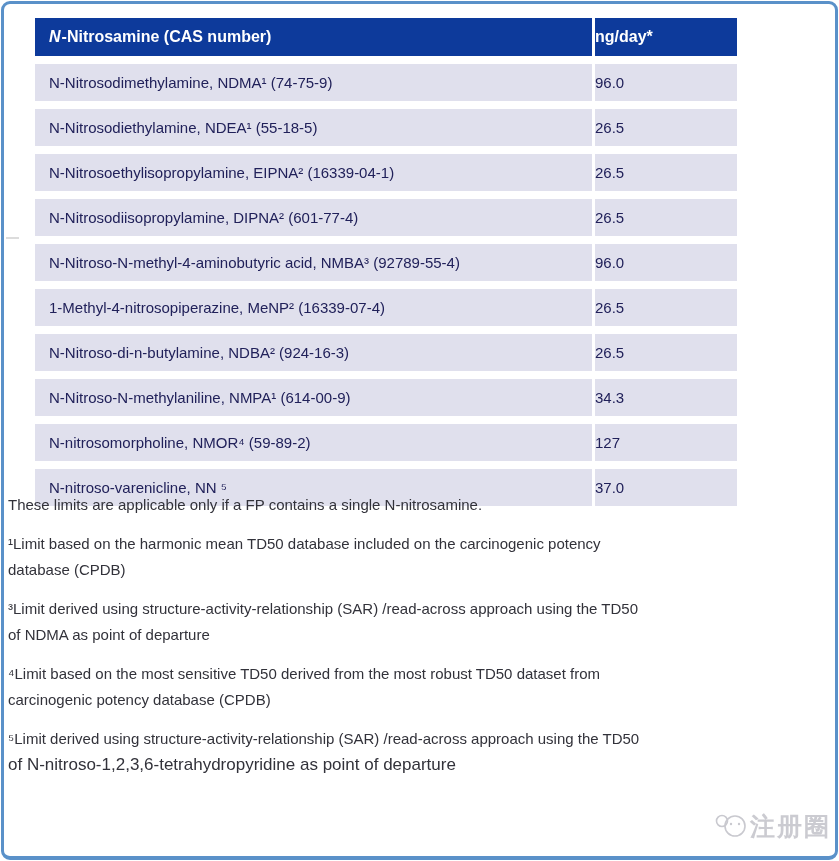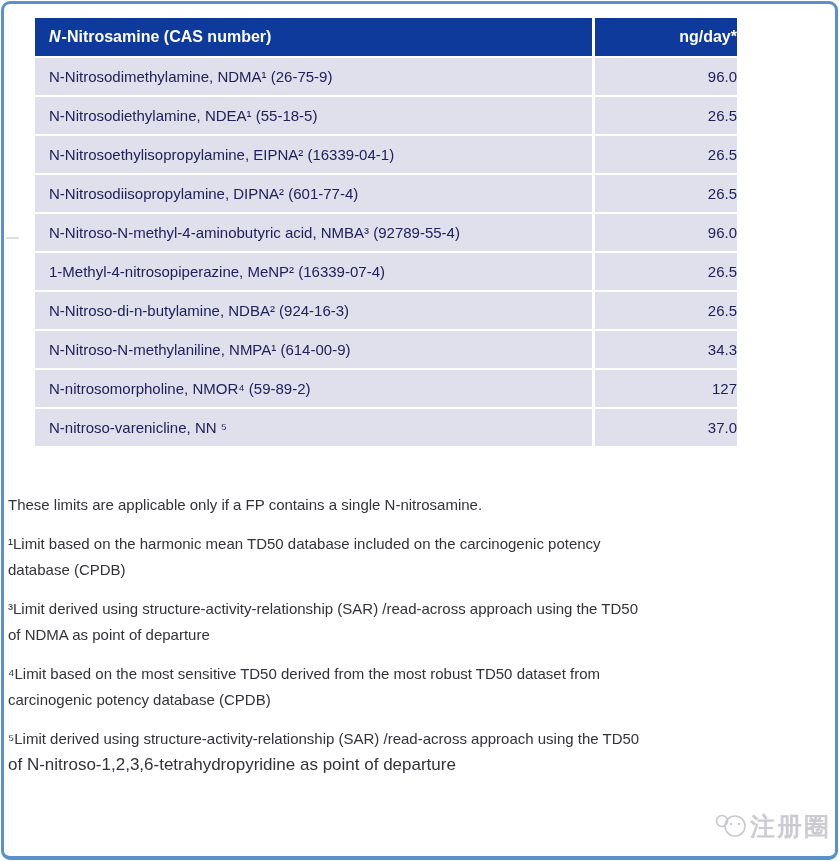--- a/index.html
+++ b/index.html
@@ -7,27 +7,27 @@
     position:relative; width:839px; height:861px; background:#ffffff;
     font-family:"Liberation Sans","DejaVu Sans",sans-serif; overflow:hidden;
   }
   .frame {
     position:absolute; left:1px; top:1px; right:1px; bottom:1px;
     border:3px solid var(--frame,#5a91c9); border-bottom-width:4px;
     border-radius:9px; pointer-events:none;
   }
   
   .tbl { position:absolute; left:35px; top:18px; width:705px; }
-  .t-row { display:flex; margin-bottom:2px; }
+  .t-row { display:flex; margin-bottom:8px; }
   .cell {
     background:var(--row_bg,#e0e0ed); color:var(--cell_text,#21215a);
     font-size:15px; display:flex; align-items:center;
   }
   .name { width:543px; padding-left:14px; height:37px; }
-  .val  { width:142px; margin-left:3px; justify-content:flex-end; height:37px; }
+  .val  { width:142px; margin-left:3px; justify-content:flex-start; height:37px; }
   .t-head .cell {
     background:var(--head_bg,#0d3a9b); color:#ffffff;
     font-weight:bold; font-size:16px; height:38px;
   }
   .t-head .name i { font-style:italic; margin-right:1px; }
   
   .notes {
     position:absolute; left:8px; top:492px; width:816px;
     font-size:15px; line-height:26px; color:var(--note_text,#32323a);
   }
@@ -51,21 +51,21 @@
     <div class="t-row t-head">
       <div class="cell name">
         <span><i>N</i><span>-Nitrosamine (CAS number)</span></span>
       </div>
       <div class="cell val">
         <span>ng/day*</span>
       </div>
     </div>
 
     <div class="t-row">
-      <div class="cell name">N-Nitrosodimethylamine, NDMA¹ (26-75-9)</div>
+      <div class="cell name">N-Nitrosodimethylamine, NDMA¹ (74-75-9)</div>
       <div class="cell val">96.0</div>
     </div>
     <div class="t-row">
       <div class="cell name">N-Nitrosodiethylamine, NDEA¹ (55-18-5)</div>
       <div class="cell val">26.5</div>
     </div>
     <div class="t-row">
       <div class="cell name">N-Nitrosoethylisopropylamine, EIPNA² (16339-04-1)</div>
       <div class="cell val">26.5</div>
     </div>

